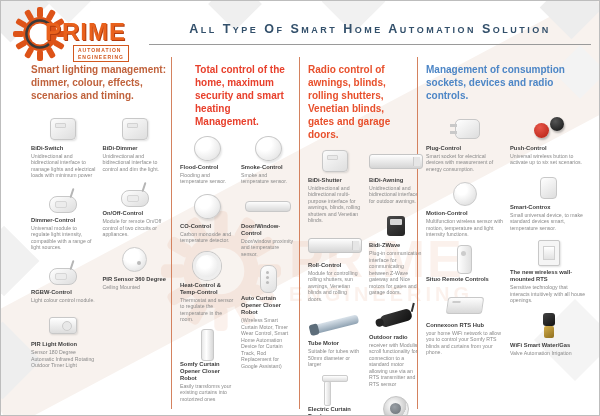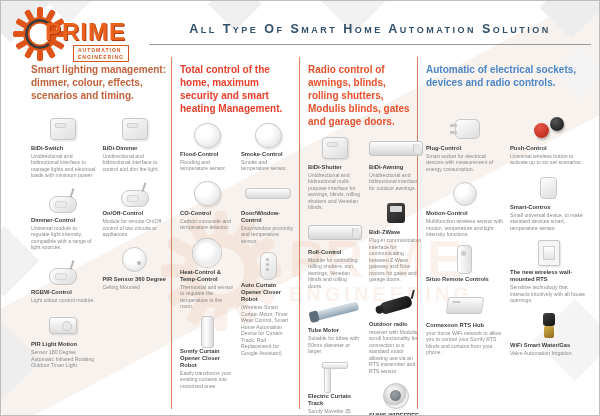--- a/index.html
+++ b/index.html
@@ -23,21 +23,21 @@
          letter-spacing:2.5px;color:#33506b;}
   
   .cols{position:absolute;left:30px;right:8px;top:56px;bottom:6px;display:flex;z-index:2;}
   .col{box-sizing:border-box;padding:2px 4px 0 0;}
   .col.c1{width:140px;}
   .col.c2{width:128px;border-left:1.5px solid #d4825f;padding-left:8px;}
   .col.c3{width:118px;border-left:1.5px solid #d4825f;padding-left:8px;}
   .col.c4{flex:1;border-left:1.5px solid #d4825f;padding-left:8px;}
   .colheader{font-size:10px;font-weight:bold;line-height:1.3;min-height:46px;margin:4px 0 6px 0;}
   .c1 .colheader{color:#c0623c;}
-  .c2 .colheader{color:#e8402c;}
+  .c2 .colheader{color:#e8402c;margin-left:15px;}
   .c3 .colheader{color:#e8502c;}
   .c4 .colheader{color:#4d86c6;}
   .prods{display:flex;gap:7px;}
   .subcol{flex:1;display:flex;flex-direction:column;gap:8px;}
   .prod{display:flex;flex-direction:column;}
   .pimg{height:28px;display:flex;align-items:center;justify-content:center;margin-bottom:2px;}
   .pname{font-size:5.8px;font-weight:bold;color:#3d3d3d;line-height:1.2;}
   .pdesc{font-size:5.2px;color:#8a8a8a;line-height:1.25;white-space:pre-line;margin-top:1px;}
   
   .watermark{position:absolute;left:160px;top:190px;width:320px;height:160px;opacity:.08;
@@ -279,21 +279,21 @@
                 <div class="shape-robot"></div>
               </div>
             <div class="pname">Auto Curtain Opener Closer Robot</div>
             <div class="pdesc">(Wireless Smart Curtain Motor, Timer Wear Control, Smart Home Automation Device for Curtain Track, Rod Replacement for Google Assistant)</div>
           </div>
         </div>
       </div>
     </div>
 
     <div class="col c3">
-      <div class="colheader">Radio control of awnings, blinds, rolling shutters, Modulis blinds, gates and garage doors.</div>
+      <div class="colheader">Radio control of awnings, blinds, rolling shutters, Venetian blinds, gates and garage doors.</div>
       <div class="prods">
         <div class="subcol">
           <div class="prod">
             <div class="pimg">
                 <div class="shape-module"></div>
               </div>
             <div class="pname">BiDi-Shutter</div>
             <div class="pdesc">Unidirectional and bidirectional multi-purpose interface for awnings, blinds, rolling shutters and Venetian blinds.</div>
           </div>
           <div class="prod">
@@ -348,21 +348,21 @@
                 <div class="shape-ring"></div>
               </div>
             <div class="pname">SUNIS WIREFREE RTS</div>
             <div class="pdesc">autonomous radio sun sensor for awning, screen, ebb and roller shutter</div>
           </div>
         </div>
       </div>
     </div>
 
     <div class="col c4">
-      <div class="colheader">Automatic of electrical sockets, devices and radio controls.</div>
+      <div class="colheader">Management of consumption sockets, devices and radio controls.</div>
       <div class="prods">
         <div class="subcol">
           <div class="prod">
             <div class="pimg">
                 <div class="shape-plug"></div>
               </div>
             <div class="pname">Plug-Control</div>
             <div class="pdesc">Smart socket for electrical devices with measurement of energy consumption.</div>
           </div>
           <div class="prod">

